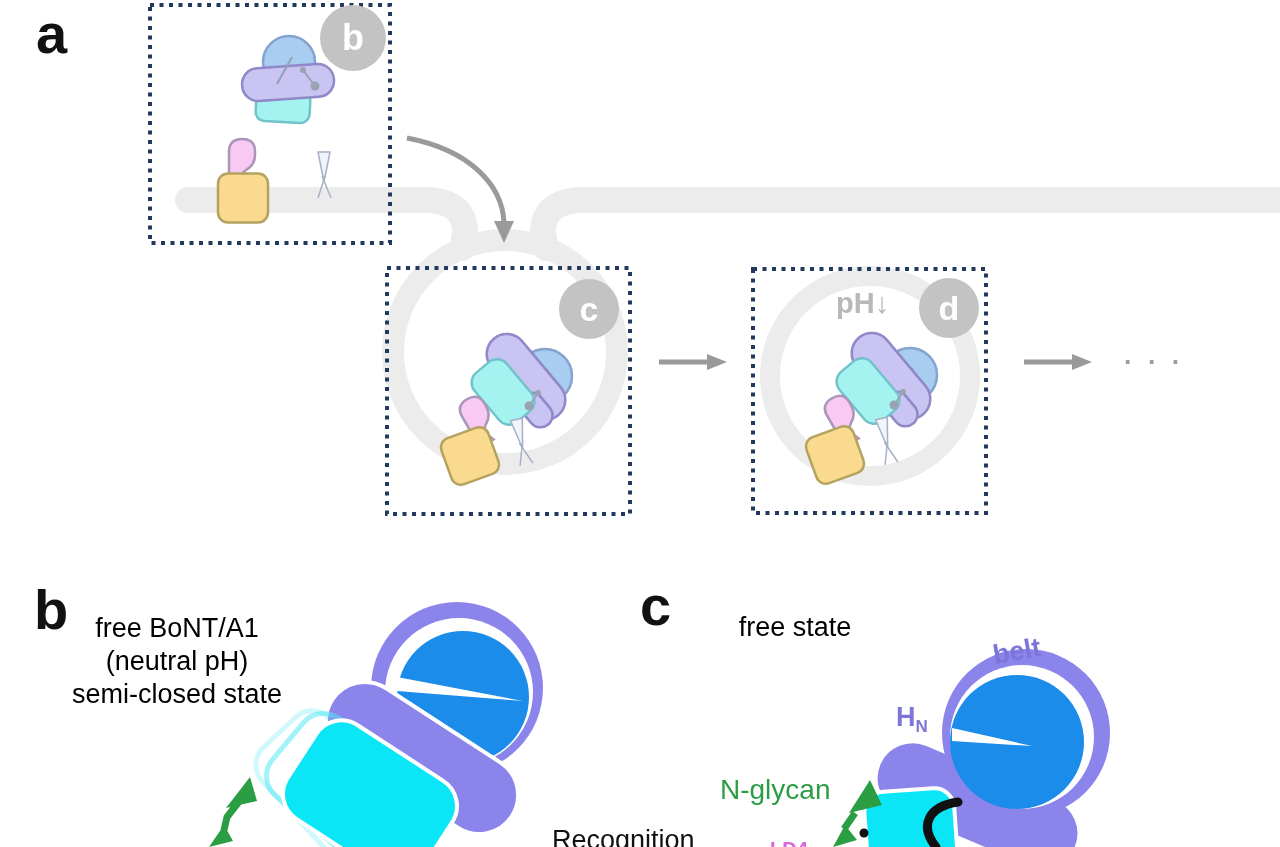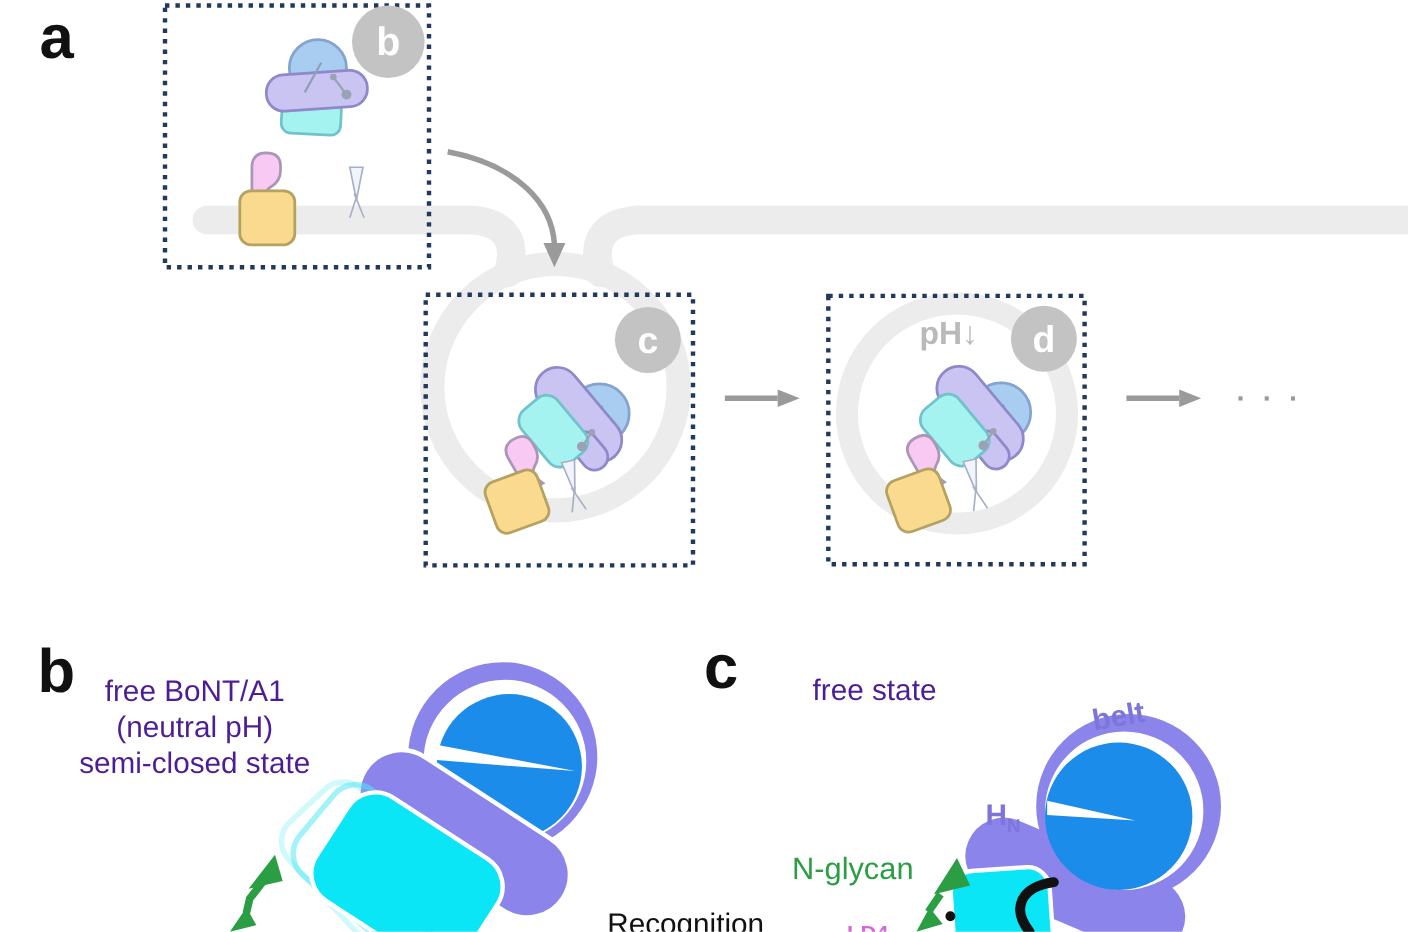--- a/index.html
+++ b/index.html
@@ -1,21 +1,21 @@
 <!DOCTYPE html>
 <html><head>
 <meta charset="utf-8">
 <style>
   html,body{margin:0;padding:0;background:#ffffff;}
   body{width:1280px;height:847px;overflow:hidden;position:relative;
        font-family:"Liberation Sans","DejaVu Sans",sans-serif;}
   .abs{position:absolute;}
   #scene{position:absolute;left:0;top:0;width:1280px;height:847px;}
   .panel-letter{font-size:56px;font-weight:bold;color:#111;line-height:1;}
-  .title{font-size:27px;color:#4c1d95;text-align:center;line-height:33px;}
+  .title{font-size:27px;color:#000000;text-align:center;line-height:33px;}
   .annot{font-weight:bold;line-height:1;}
   .belt-label{font-size:27px;color:#7d75d9;transform:rotate(-10deg);}
   .hn-label{font-size:27px;color:#7d75d9;}
   .hn-label .sub{font-size:17px;position:relative;top:6px;}
   .lc-label{font-size:27px;color:#2e74b5;}
   .nglycan-label{font-size:28px;color:#2b9e44;line-height:1;}
   .caption{font-size:27px;color:#111;line-height:1.1;}
   .ld4-label{font-size:20px;font-weight:bold;color:#d966d9;line-height:1;}
 </style>
 </head>
@@ -142,18 +142,18 @@
   <div>semi-closed state</div>
 </div>
 <div class="abs caption" style="left:552px;top:826px;">Recognition</div>
 
 <div class="abs panel-letter" style="left:640px;top:578px;">c</div>
 <div class="abs title" style="left:650px;top:610px;width:290px;line-height:35px;">
   <div>free state</div>
 </div>
 
 <div class="abs annot belt-label" style="left:993px;top:638px;">belt</div>
-<div class="abs annot hn-label" style="left:896px;top:728px;">
+<div class="abs annot hn-label" style="left:896px;top:704px;">
   <span>H</span><span class="sub">N</span>
 </div>
 <div class="abs annot lc-label" style="left:1064px;top:804px;margin-top:44px;">LC</div>
 <div class="abs nglycan-label" style="left:720px;top:776px;">N-glycan</div>
 <div class="abs ld4-label" style="left:770px;top:839px;">LD4</div>
 
 </body></html>

